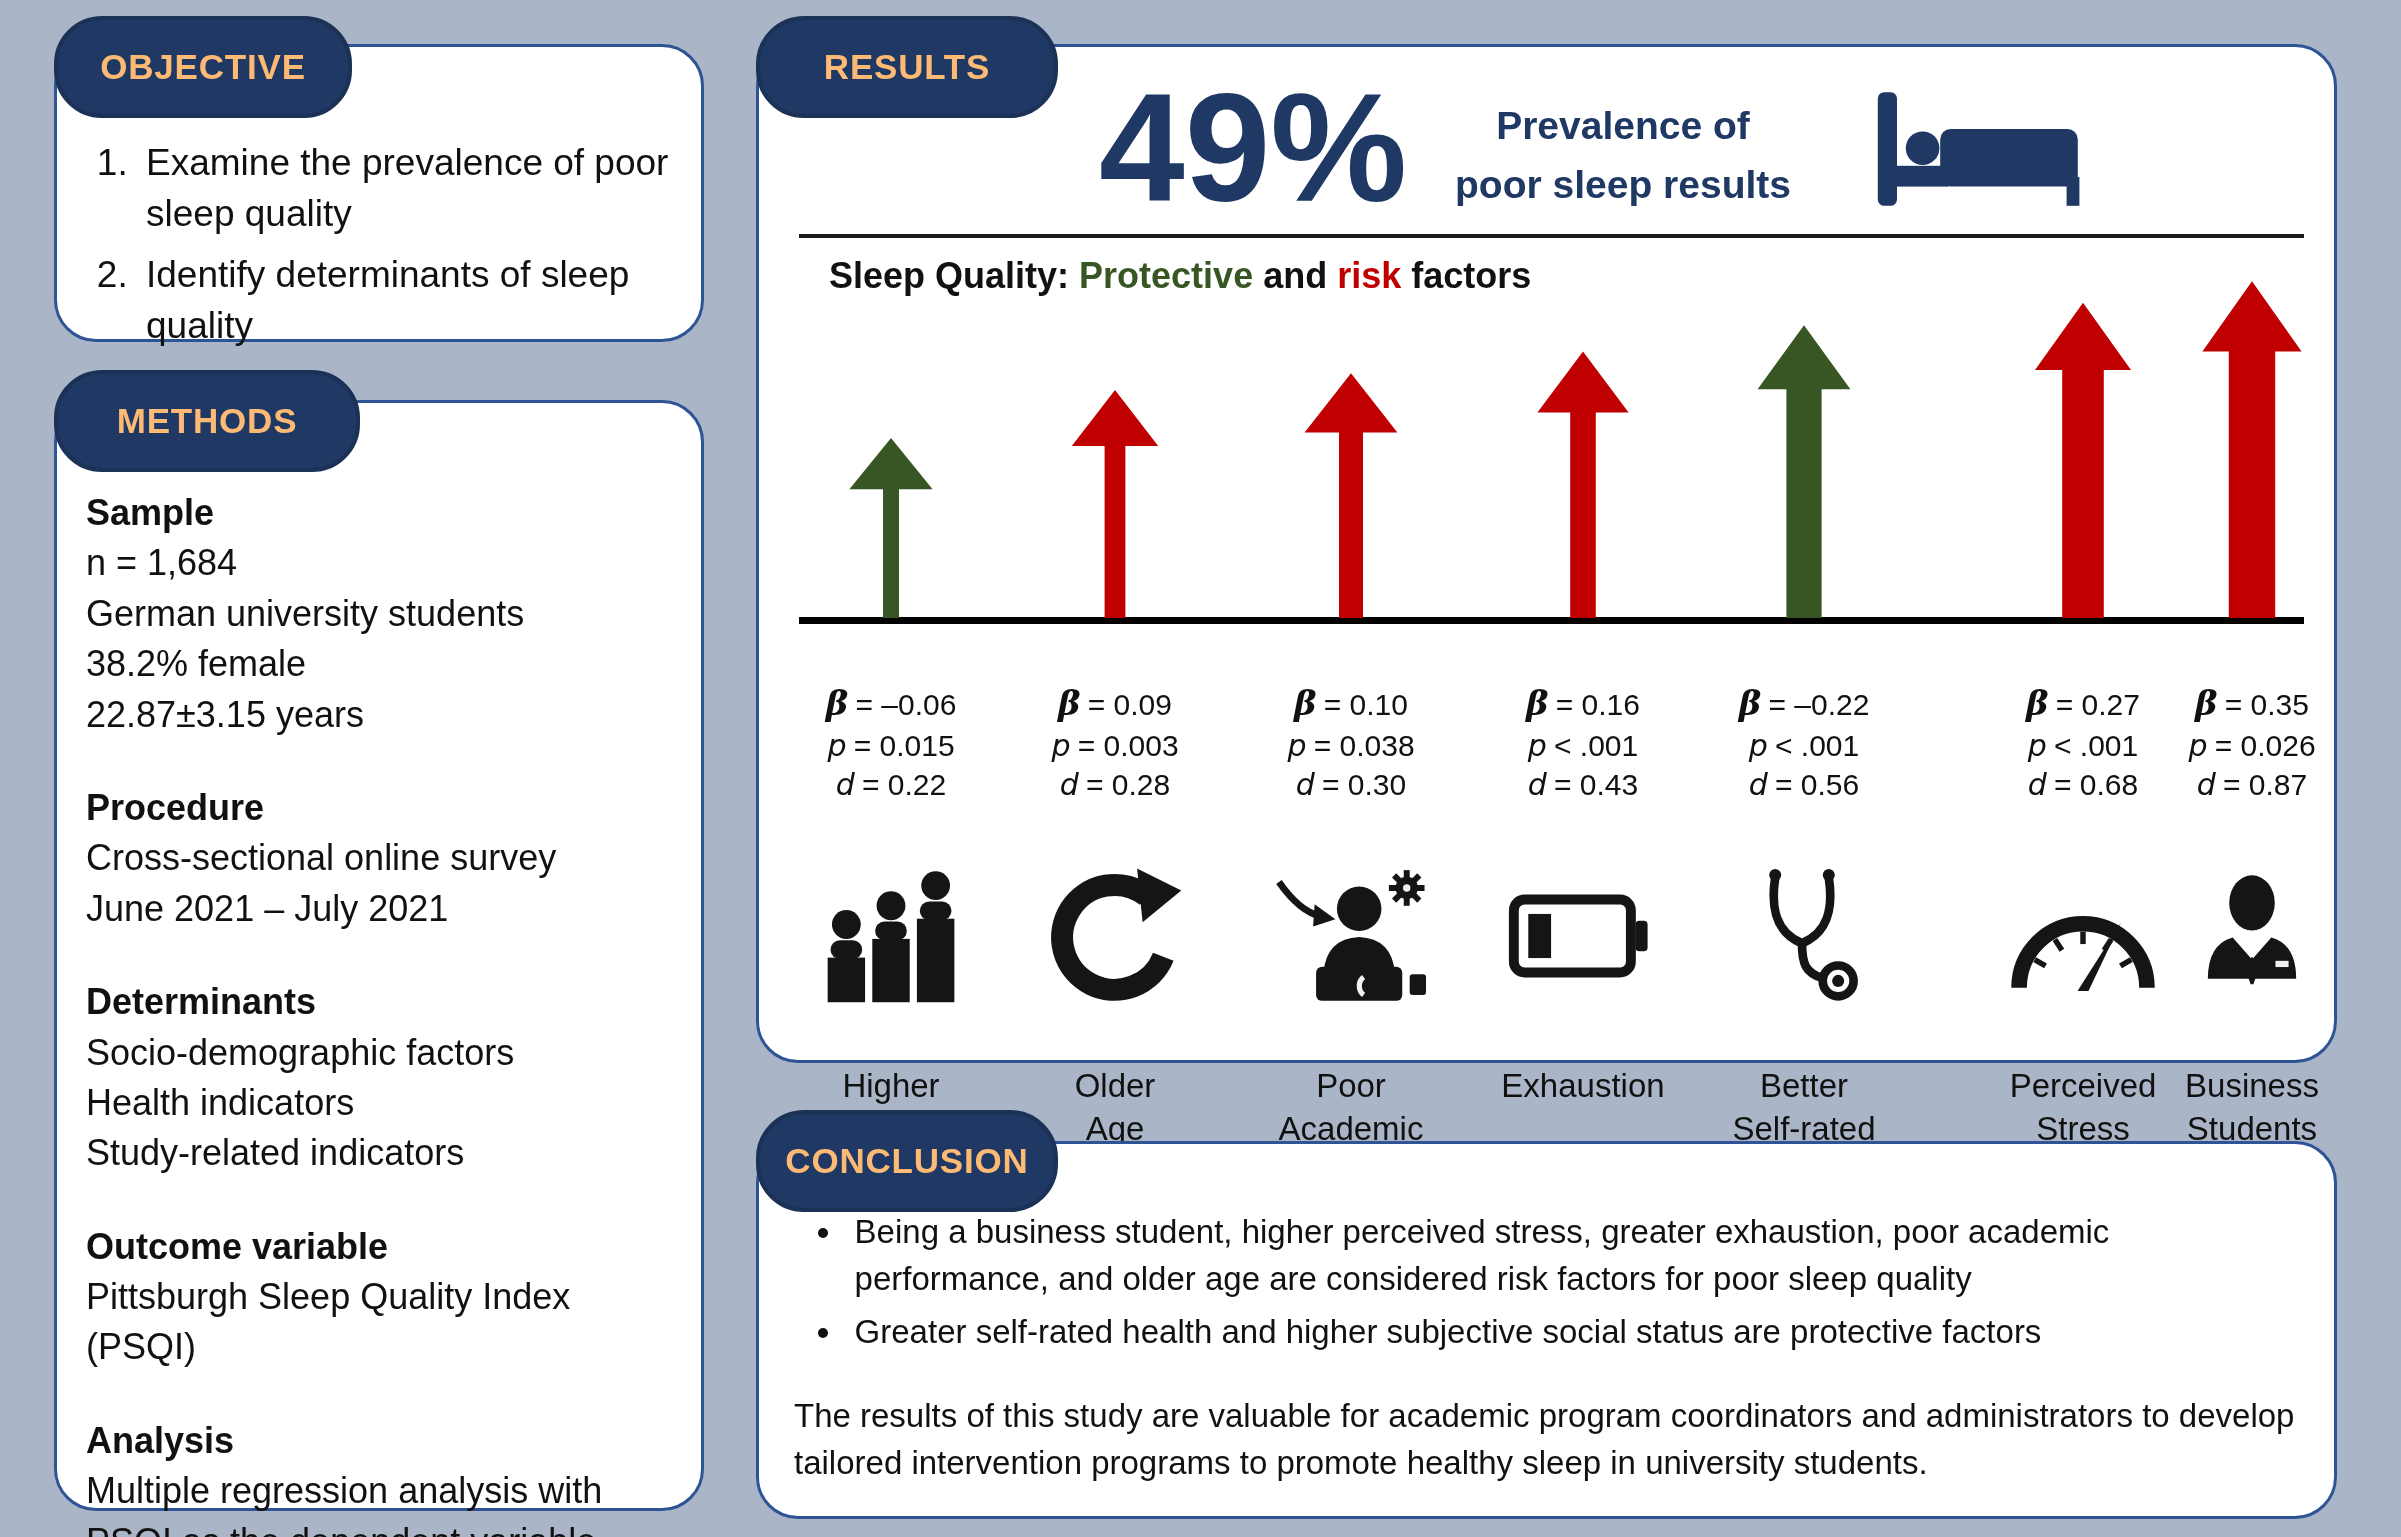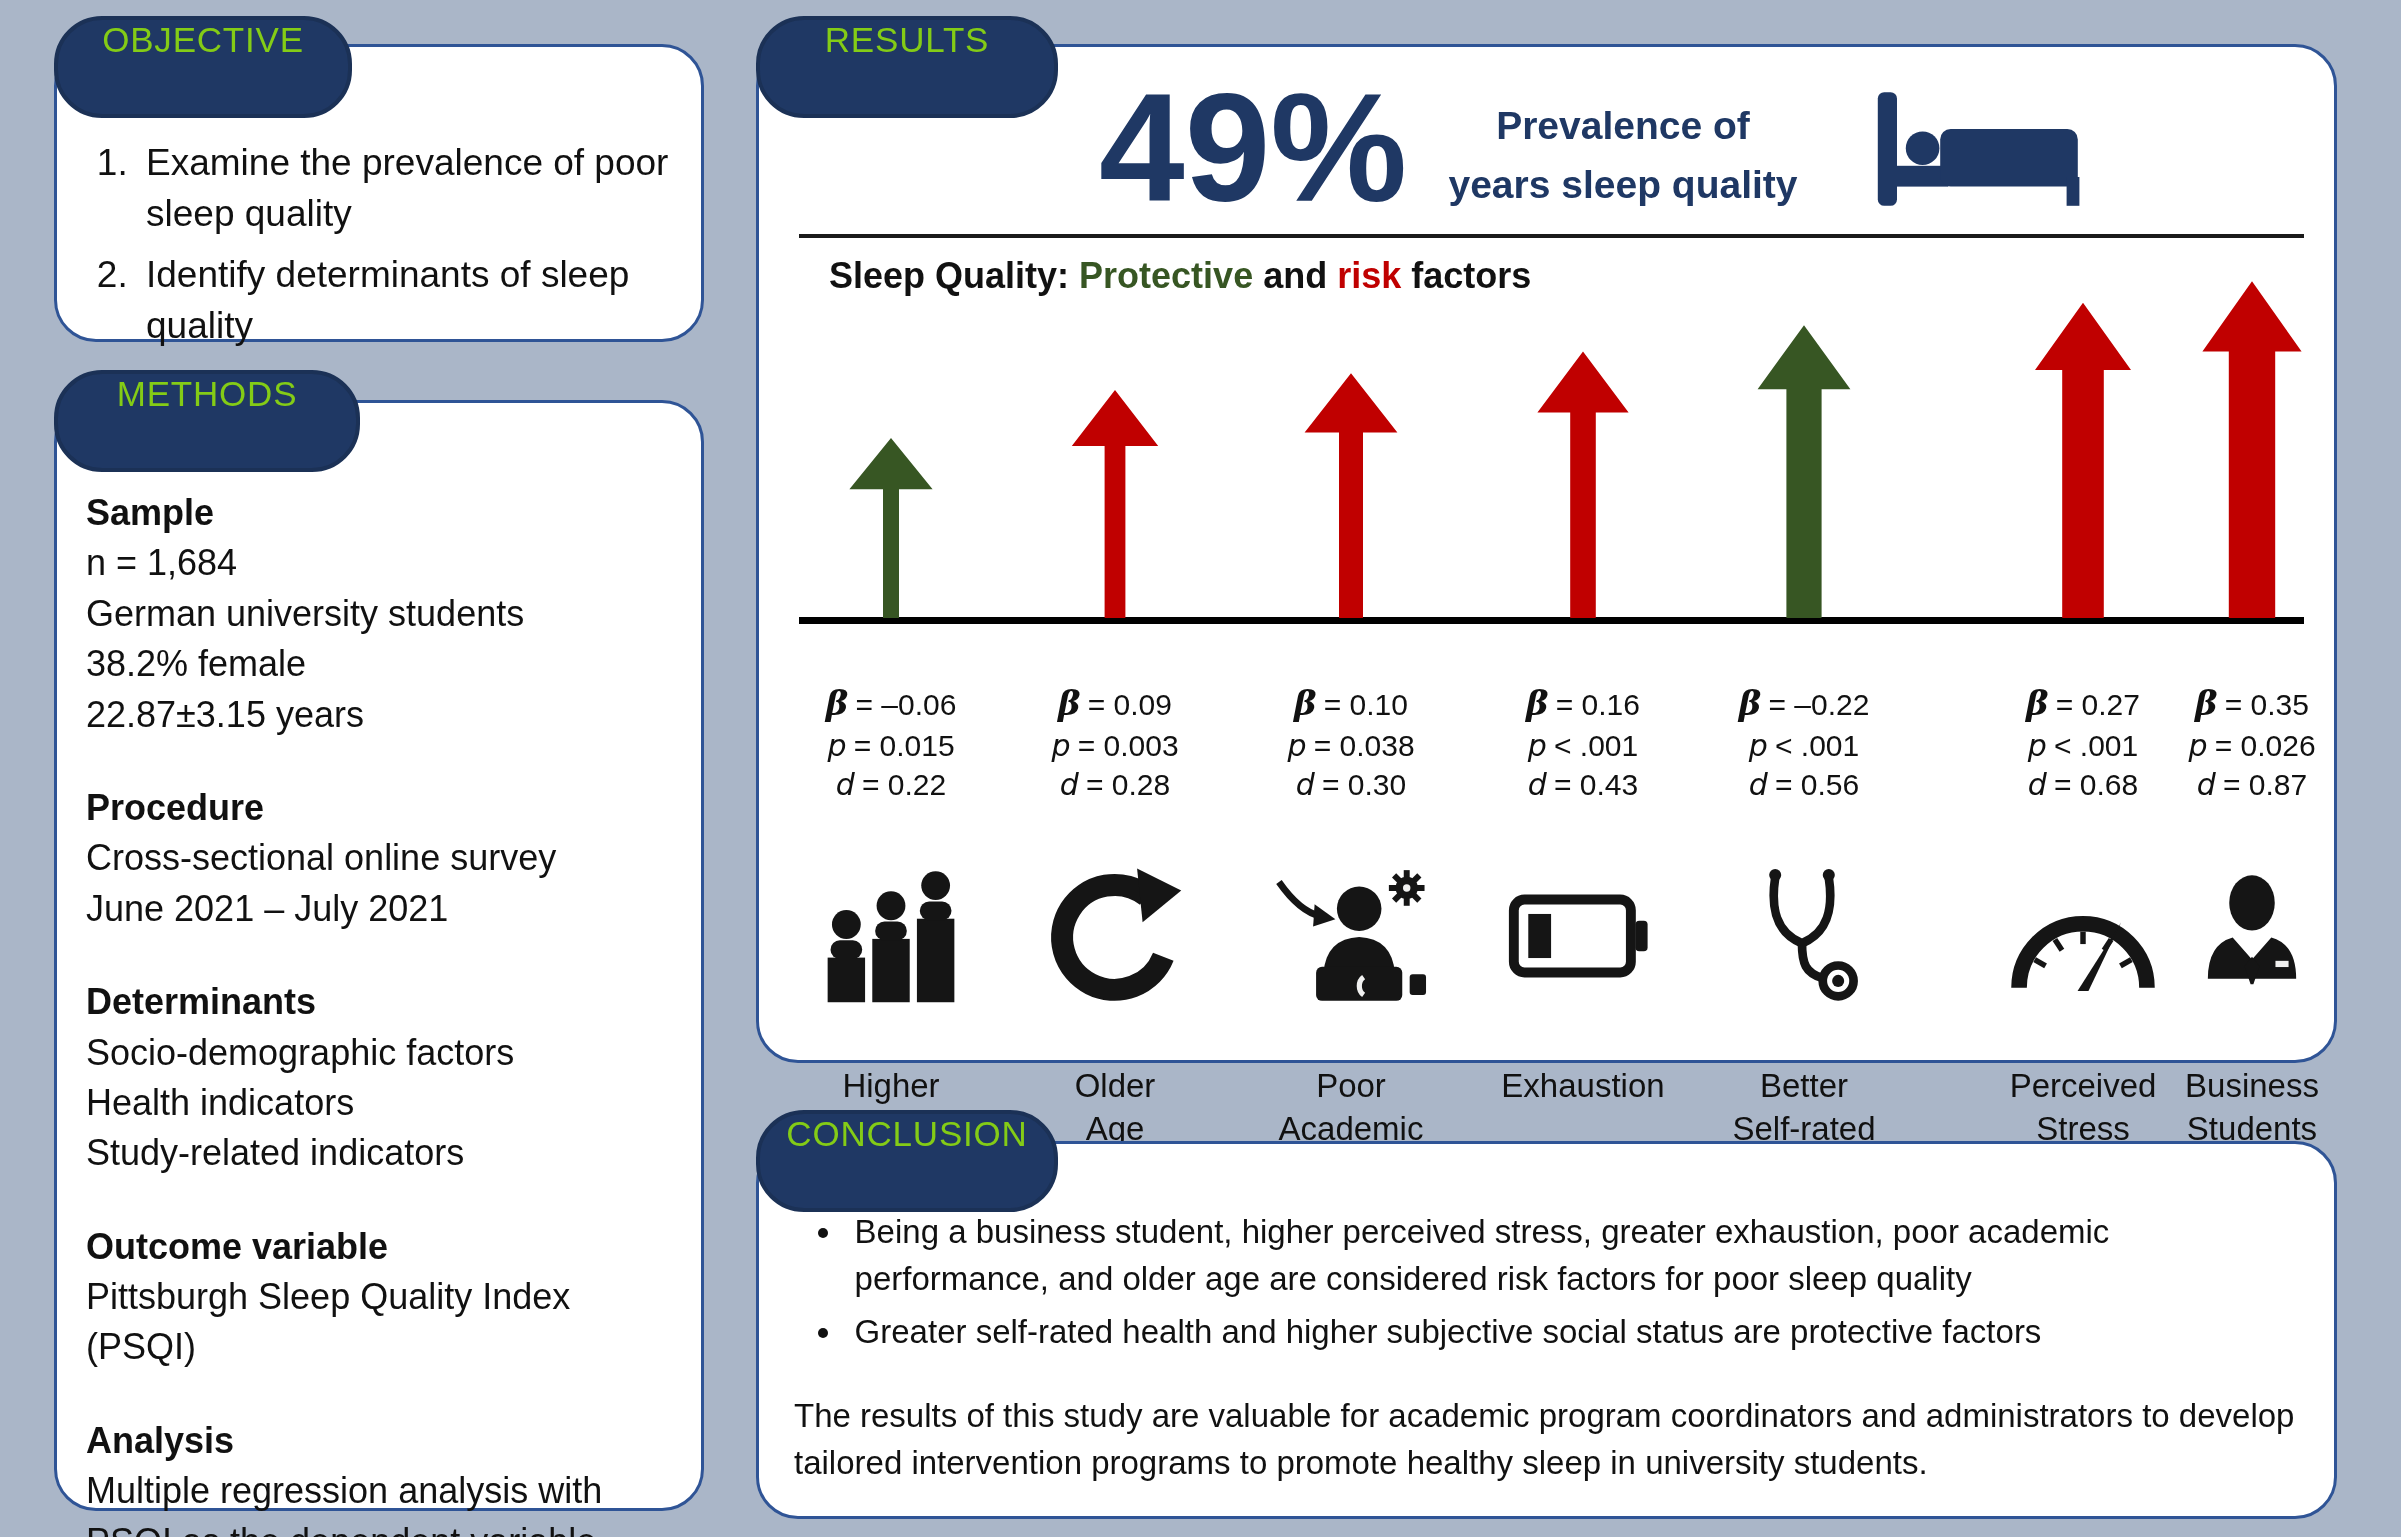--- a/index.html
+++ b/index.html
@@ -9,22 +9,22 @@
     font-family:"Liberation Sans",sans-serif;color:#111;
   }
   .panel{position:absolute;background:#ffffff;border:3.2px solid #2f5496;border-radius:42px;}
   #objective-panel{left:54px;top:44px;width:644px;height:292px;}
   #methods-panel{left:54px;top:400px;width:644px;height:1105px;}
   #results-panel{left:756px;top:44px;width:1575px;height:1013px;}
   #conclusion-panel{left:756px;top:1141px;width:1575px;height:372px;}
 
   .pill{
     position:absolute;background:#1f3864;border:4.8px solid #1b3156;border-radius:48px;
-    color:#84cc16;font-weight:normal;font-size:35px;letter-spacing:0.8px;z-index:5;
-    display:flex;align-items:flex-start;justify-content:center;
+    color:#fdba74;font-weight:bold;font-size:35px;letter-spacing:0.8px;z-index:5;
+    display:flex;align-items:center;justify-content:center;
   }
   #objective-pill{left:54px;top:16px;width:290px;height:94px;}
   #methods-pill{left:54px;top:370px;width:298px;height:94px;}
   #results-pill{left:756px;top:16px;width:294px;height:94px;}
   #conclusion-pill{left:756px;top:1110px;width:294px;height:94px;}
 
   
   #objective-content{padding:90px 24px 0 30px;font-size:37px;line-height:1.38;}
   #objective-content ol{margin:0;padding-left:51px;list-style-type:decimal;}
   #objective-content li{padding-left:8px;margin-bottom:9.6px;}
@@ -111,21 +111,21 @@
     </div>
   </div>
 </div>
 
 <div class="pill" id="results-pill">
   <span>RESULTS</span>
 </div>
 <div class="panel" id="results-panel">
   <div id="big-pct">49%</div>
   <div id="prev-label">Prevalence of
-years sleep quality</div>
+poor sleep results</div>
   <svg id="bed-icon" width="224" height="120" viewBox="0 0 280 150">
     <g fill="#1f3864">
       <rect x="6" y="4" width="24" height="142" rx="8"></rect>
       <circle cx="62" cy="74" r="21"></circle>
       <rect x="30" y="96" width="64" height="26"></rect>
       <rect x="84" y="50" width="172" height="72" rx="13"></rect>
       <rect x="242" y="110" width="16" height="36"></rect>
     </g>
   </svg>
   <div id="results-divider"></div>

